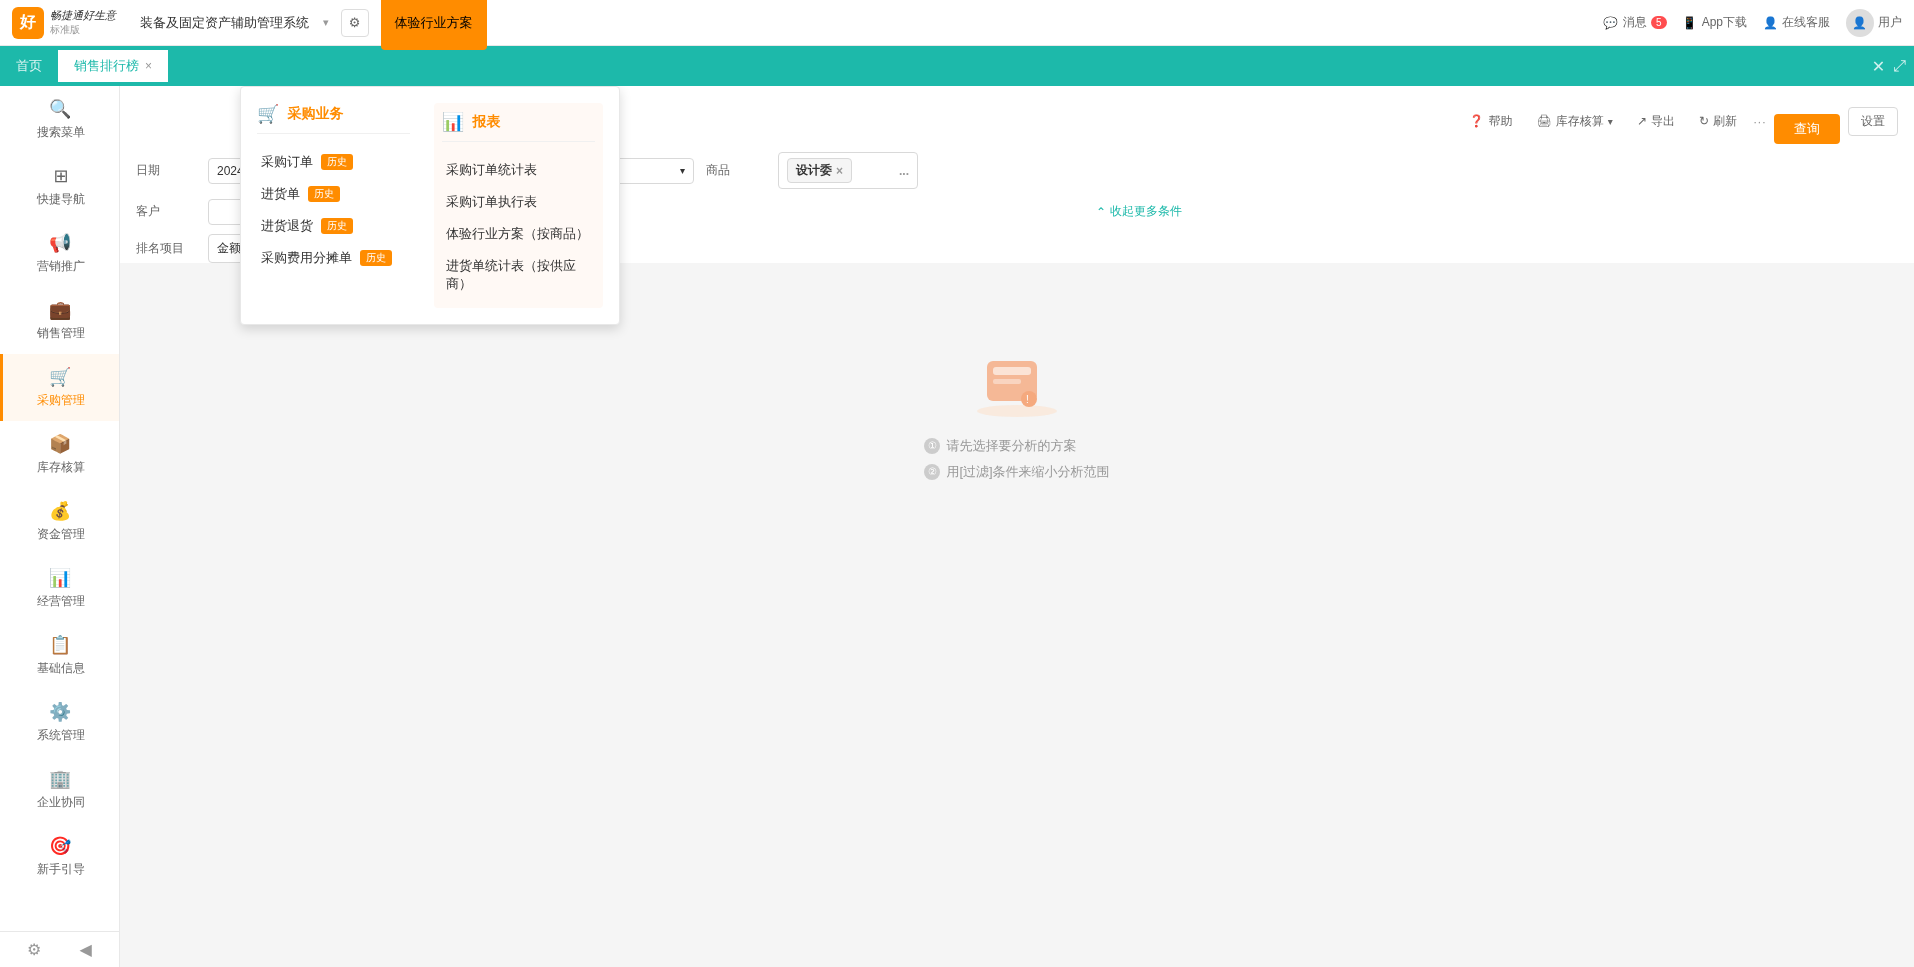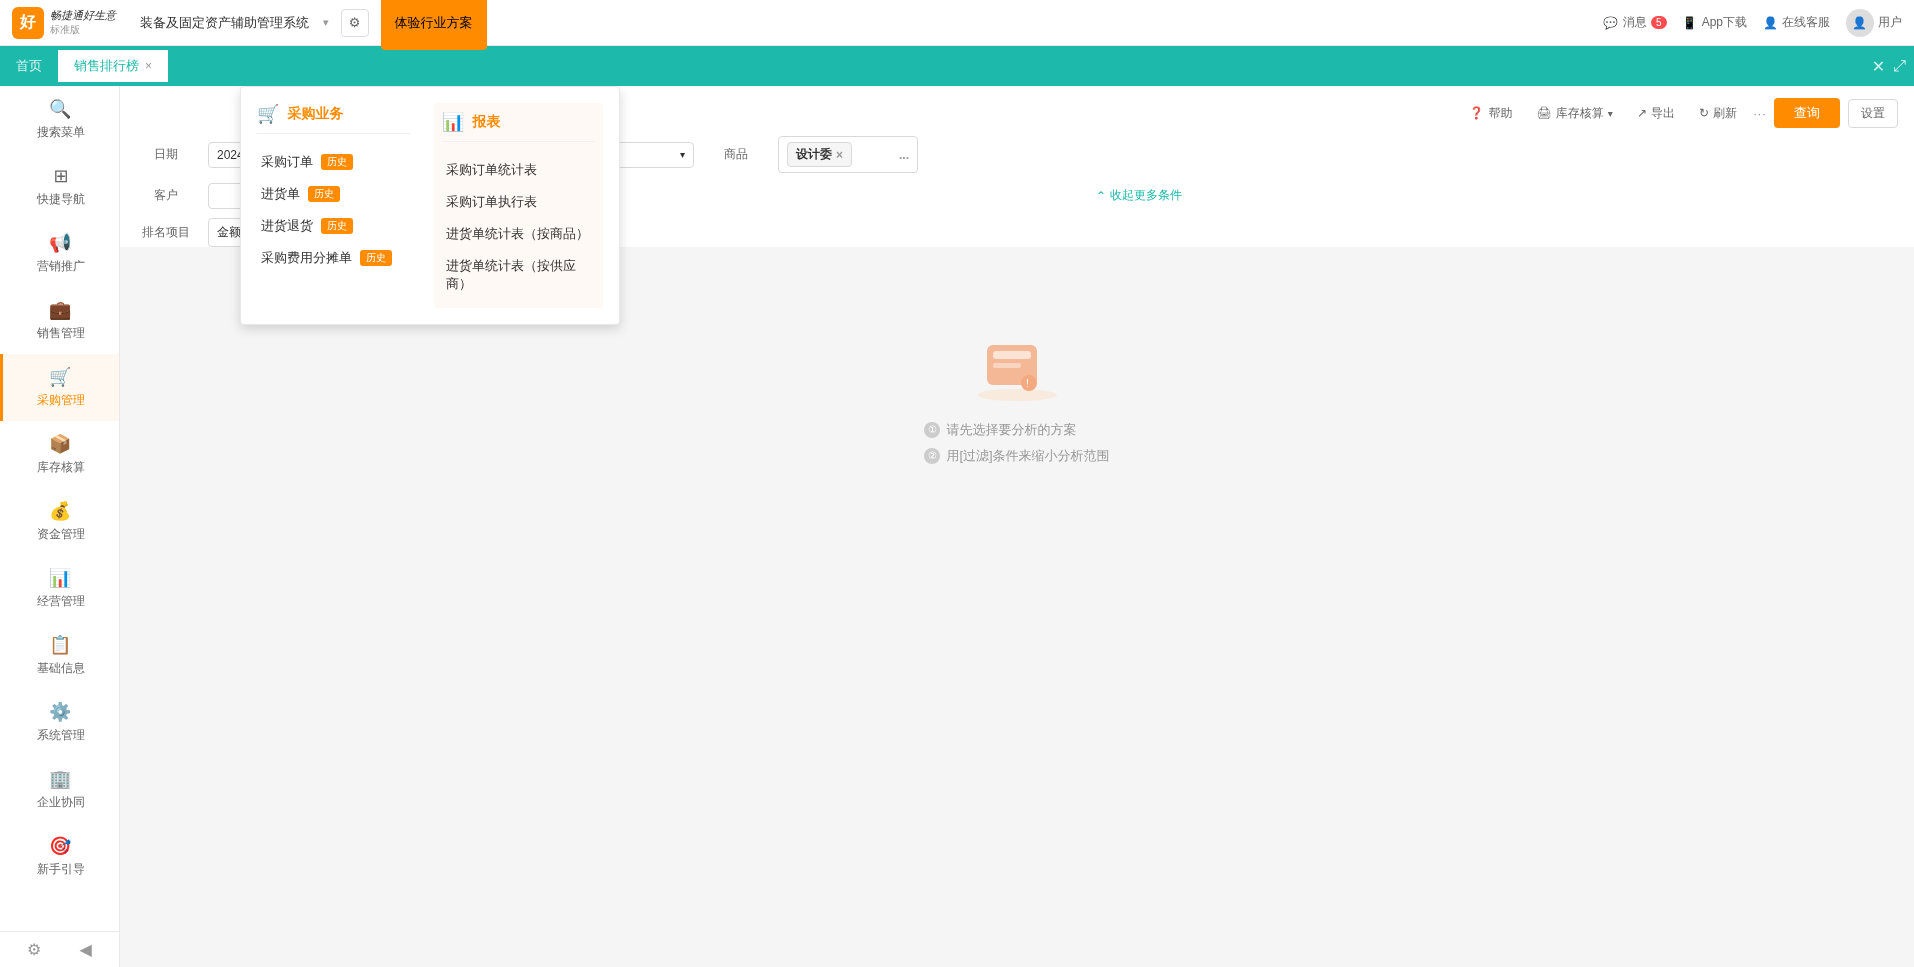--- a/index.html
+++ b/index.html
@@ -256,21 +256,21 @@
       display: flex;
       align-items: center;
       gap: 12px;
       margin-bottom: 8px;
     }
     .filter-row:last-child { margin-bottom: 0; }
     .filter-label {
       color: #666;
       font-size: 12px;
       min-width: 60px;
-      text-align: center;
+      text-align: left;
     }
     .filter-input {
       border: 1px solid #d9d9d9;
       border-radius: 4px;
       padding: 5px 8px;
       font-size: 12px;
       color: #333;
       min-width: 160px;
       display: flex;
       align-items: center;
@@ -321,20 +321,21 @@
       padding: 4px 8px;
     }
     .btn-primary {
       background: #ff8c00;
       color: white;
       border: none;
       border-radius: 4px;
       padding: 6px 20px;
       cursor: pointer;
       font-size: 13px;
+      margin-top: 16px;
     }
     .btn-secondary {
       background: white;
       color: #666;
       border: 1px solid #d9d9d9;
       border-radius: 4px;
       padding: 5px 12px;
       cursor: pointer;
       font-size: 12px;
     }
@@ -523,21 +524,21 @@
           <span class="dropdown-col-title-icon">📊</span>
           <span>报表</span>
         </div>
         <div class="dropdown-menu-item">
           <span>采购订单统计表</span>
         </div>
         <div class="dropdown-menu-item">
           <span>采购订单执行表</span>
         </div>
         <div class="dropdown-menu-item">
-          <span>进货单统计表（按商品）</span>
+          <span>体验行业方案（按商品）</span>
         </div>
         <div class="dropdown-menu-item">
           <span>进货单统计表（按供应商）</span>
         </div>
       </div>
     </div>
 
     <div style="background: white; padding: 12px 16px 0; margin-top: 0;">
 
       <div class="toolbar">

